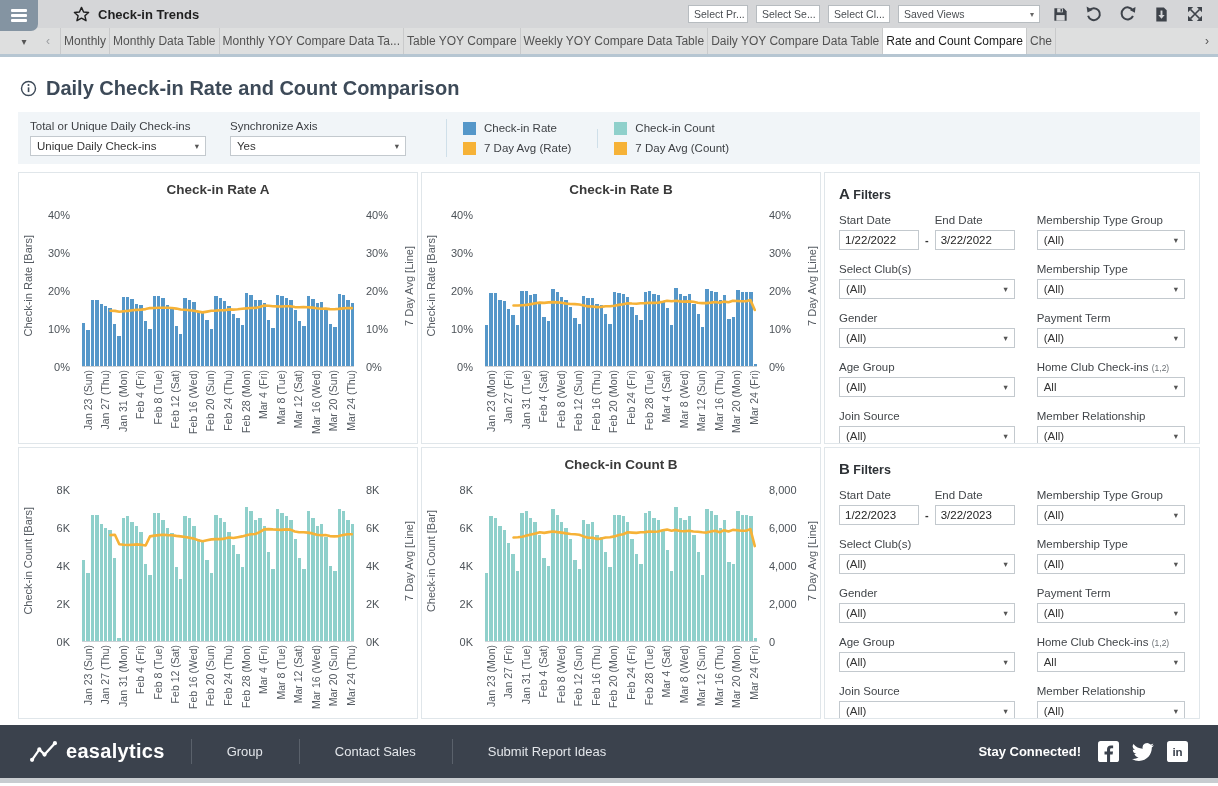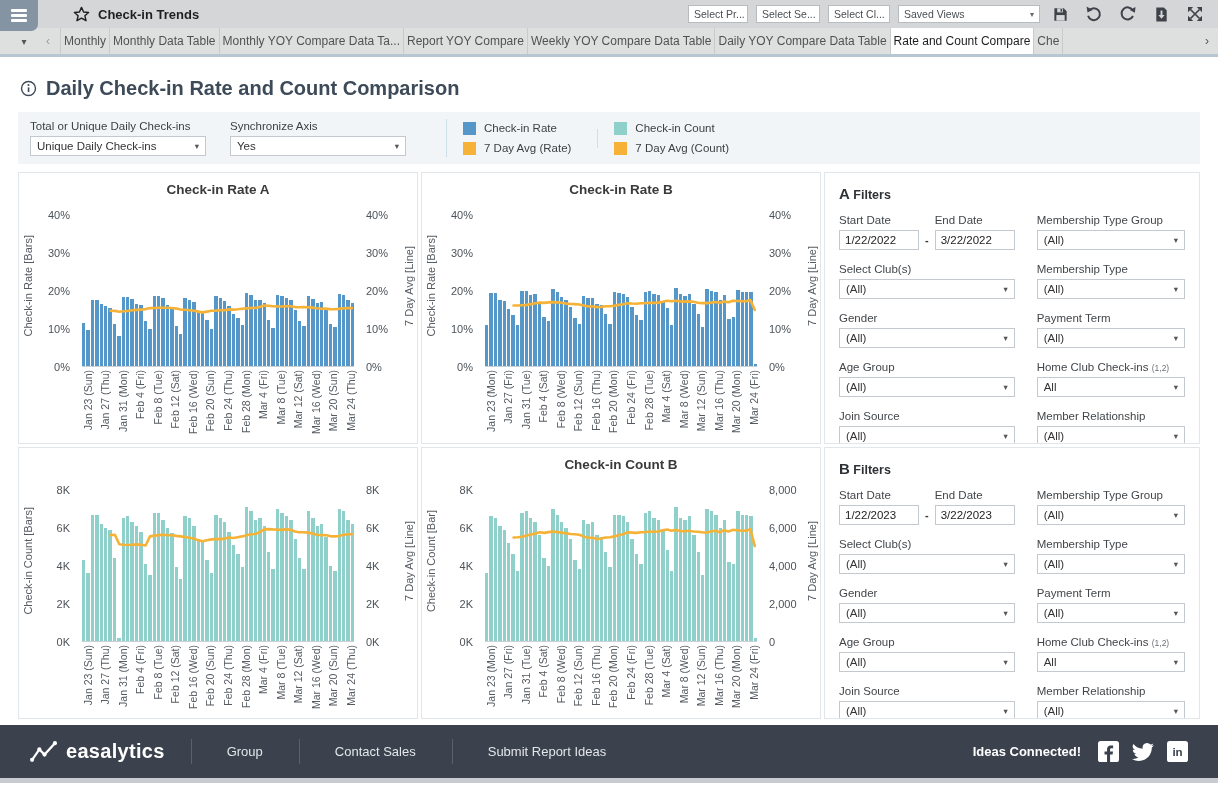--- a/index.html
+++ b/index.html
@@ -160,21 +160,21 @@
   </div>
 </header>
 
 <nav class="tab-bar">
   <button class="tab-ctrl">▾</button>
   <button class="tab-ctrl chev">‹</button>
   <div id="tabs">
       <div class="tab">Monthly</div>
       <div class="tab">Monthly Data Table</div>
       <div class="tab">Monthly YOY Compare Data Ta...</div>
-      <div class="tab">Report YOY Compare</div>
+      <div class="tab">Table YOY Compare</div>
       <div class="tab">Weekly YOY Compare Data Table</div>
       <div class="tab">Daily YOY Compare Data Table</div>
       <div class="tab active">Rate and Count Compare</div>
       <div class="tab">Che</div>
     </div>
   <button class="tab-right">›</button>
 </nav>
 
 <main>
   <div class="page-title-row">
@@ -858,21 +858,21 @@
         <circle cx="24" cy="3" r="2" fill="#fff"></circle>
       </svg>
     <span>easalytics</span>
   </div>
   <div class="flinks" id="footer-links">
       <button class="flink">Group</button>
       <button class="flink">Contact Sales</button>
       <button class="flink">Submit Report Ideas</button>
     </div>
   <div class="fright">
-    <span class="stay">Ideas Connected!</span>
+    <span class="stay">Stay Connected!</span>
     <button class="soc">
       <svg width="21" height="21" viewBox="0 0 20 20">
           <rect width="20" height="20" rx="2.5" fill="#fff"></rect>
           <path d="M11.5 20v-7.2h2.4l.4-2.8h-2.8V8.2c0-.8.2-1.4 1.4-1.4h1.5V4.3c-.3 0-1.2-.1-2.2-.1-2.2 0-3.6 1.3-3.6 3.7v2.1H6.2v2.8h2.4V20z" fill="#3b424d"></path>
         </svg>
     </button>
     <button class="soc">
       <svg width="22" height="22" viewBox="0 0 24 24">
           <path fill="#fff" d="M23.9 4.6a10 10 0 0 1-2.8.8 4.9 4.9 0 0 0 2.1-2.7c-.9.6-2 1-3.1 1.2a4.9 4.9 0 0 0-8.4 4.5A14 14 0 0 1 1.6 3.2a4.9 4.9 0 0 0 1.5 6.6 4.9 4.9 0 0 1-2.2-.6v.1a4.9 4.9 0 0 0 3.9 4.8 4.9 4.9 0 0 1-2.2.1 4.9 4.9 0 0 0 4.6 3.4A9.9 9.9 0 0 1 0 19.5a14 14 0 0 0 7.6 2.2c9 0 14-7.5 14-14v-.6a10 10 0 0 0 2.3-2.5z"></path>
         </svg>

